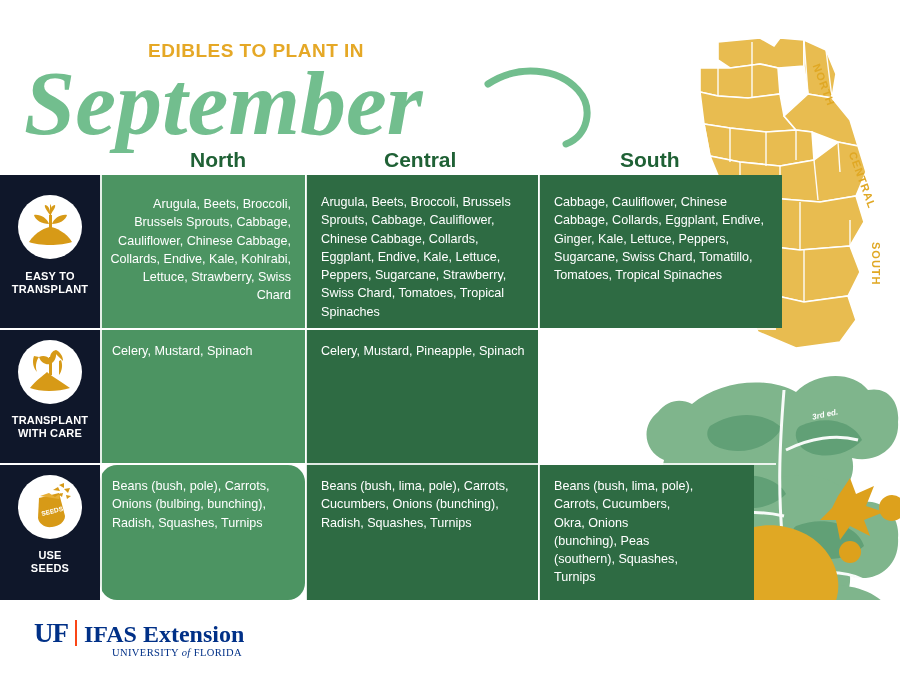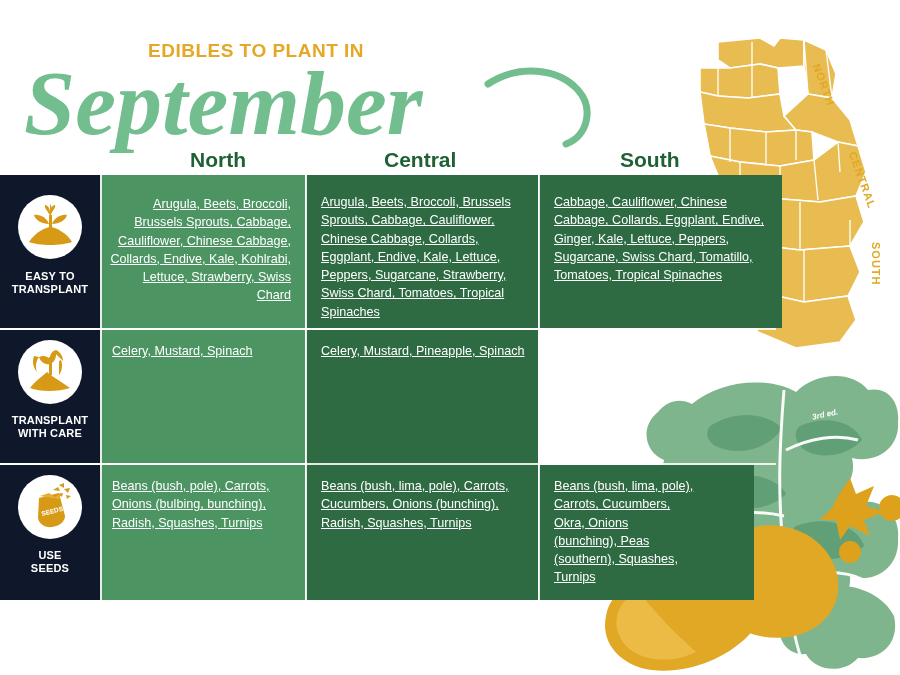--- a/index.html
+++ b/index.html
@@ -39,21 +39,21 @@
 
   
   .table{position:absolute;left:0;top:175px;width:782px;height:425px;}
   .hdr{position:absolute;top:-27px;font-size:21px;font-weight:bold;color:#1F6135;}
   .hdr-north{left:190px;}
   .hdr-central{left:384px;}
   .hdr-south{left:620px;}
 
   .cell{position:absolute;box-sizing:border-box;color:#ffffff;
         font-size:12.6px;line-height:1.45;}
-  .cell .txt{display:block;text-decoration:underline;}
+  .cell .txt{display:block;}
   .c-mid{background:#4C9462;}
   .c-dark{background:#2E6B43;}
   .c-label{background:#4C9462;}
 
   .rowlabel{
     position:absolute;left:0;width:100px;box-sizing:border-box;
     background:#0f172a;color:#fff;text-align:center;
   }
   .rl-text{
     position:absolute;left:0;width:100px;text-align:center;
@@ -249,28 +249,40 @@
             <path d="M41,13 L46,14 L42,17 Z"></path>
           </g>
           <text x="17" y="34" font-family="Liberation Sans, sans-serif" font-size="6.5" font-weight="bold" fill="#ffffff" transform="rotate(-14 17 34)">SEEDS</text>
         </svg>
       </div>
       <div class="rl-text" style="top:84px;">
         <div>USE</div>
         <div>SEEDS</div>
       </div>
     </div>
-    <div class="cell c-mid" style="left:100px;top:290px;width:205px;height:135px;padding:12px 10px 0 12px;">
+    <div class="cell c-mid" style="left:100px;top:290px;width:205px;height:135px;padding:12px 10px 0 12px;border-radius:17px;">
       <span class="txt">Beans (bush, pole), Carrots, Onions (bulbing, bunching), Radish, Squashes, Turnips</span>
     </div>
     <div class="cell c-dark" style="left:306px;top:290px;width:232px;height:135px;padding:12px 10px 0 15px;">
       <span class="txt">Beans (bush, lima, pole), Carrots, Cucumbers, Onions (bunching), Radish, Squashes, Turnips</span>
     </div>
     <div class="cell c-dark" style="left:539px;top:290px;width:215px;height:135px;padding:12px 60px 0 15px;">
       <span class="txt">Beans (bush, lima, pole), Carrots, Cucumbers, Okra, Onions (bunching), Peas (southern), Squashes, Turnips</span>
     </div>
 
     <div class="vsep" style="left:100px;top:0;height:425px;"></div>
     <div class="vsep" style="left:305px;top:0;height:425px;"></div>
     <div class="vsep" style="left:538px;top:0;height:425px;"></div>
   </div>
 
+  <div class="footer">
+
+    <div class="uf-logo">
+      <span class="uf-uf">UF</span><span class="uf-bar"></span><span class="uf-ifas">IFAS Extension</span>
+      <span class="uf-sub">
+        <span>UNIVERSITY</span>
+        <i>of</i>
+        <span>FLORIDA</span>
+      </span>
+    </div>
+
+  </div>
 </div>
 
 </body></html>

